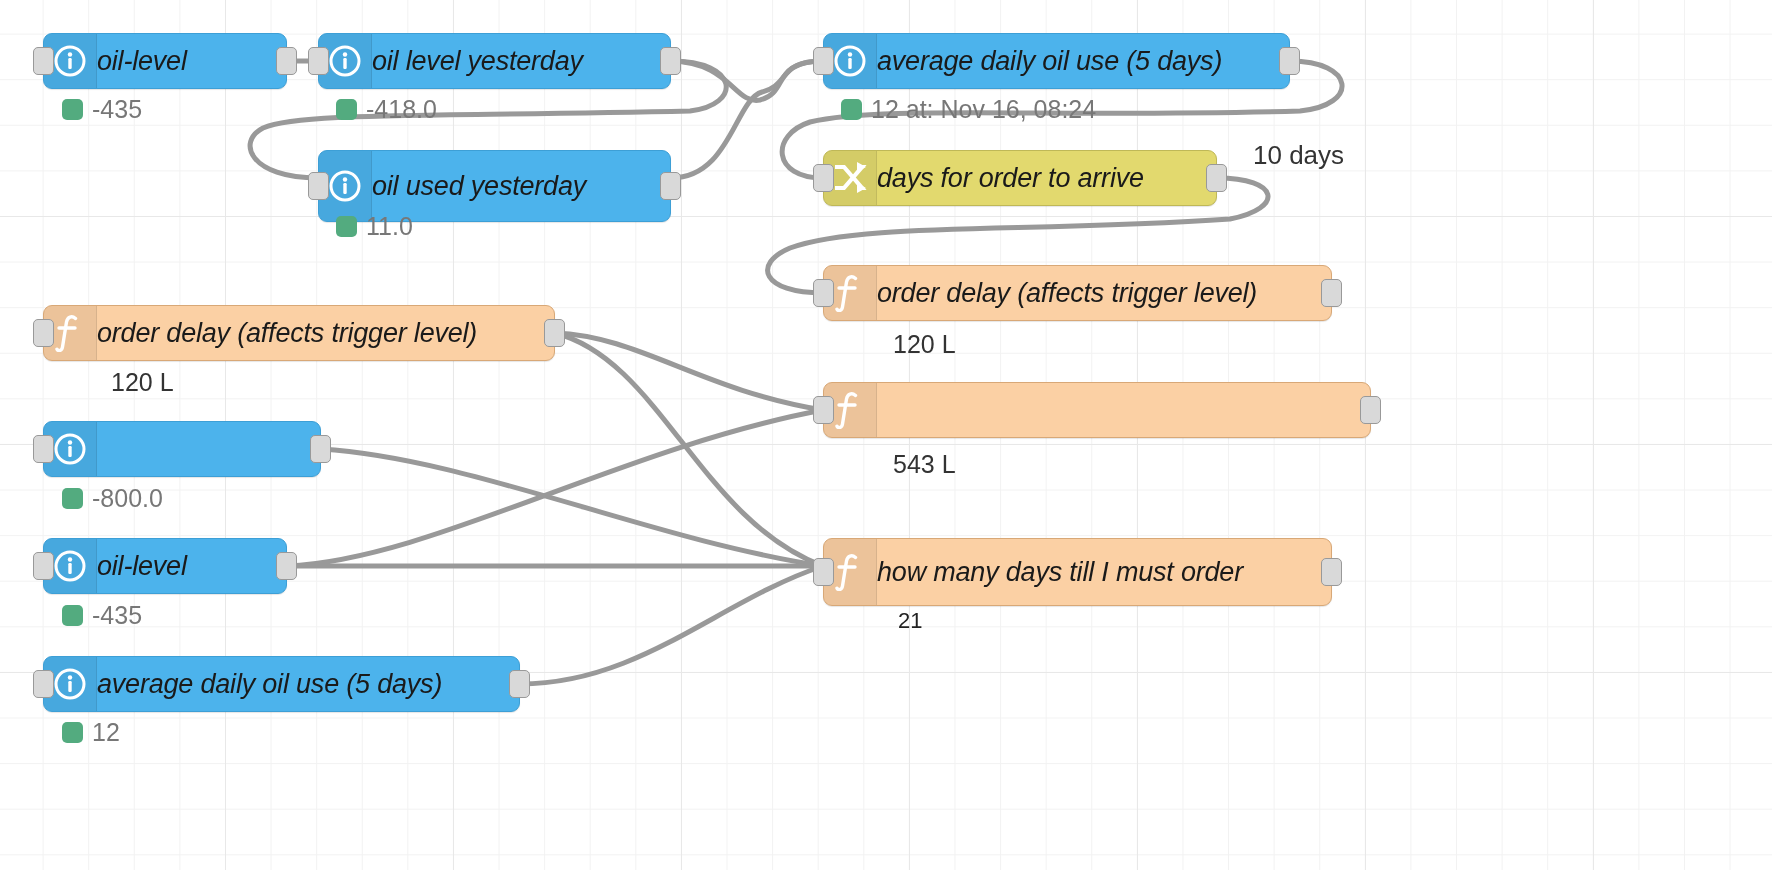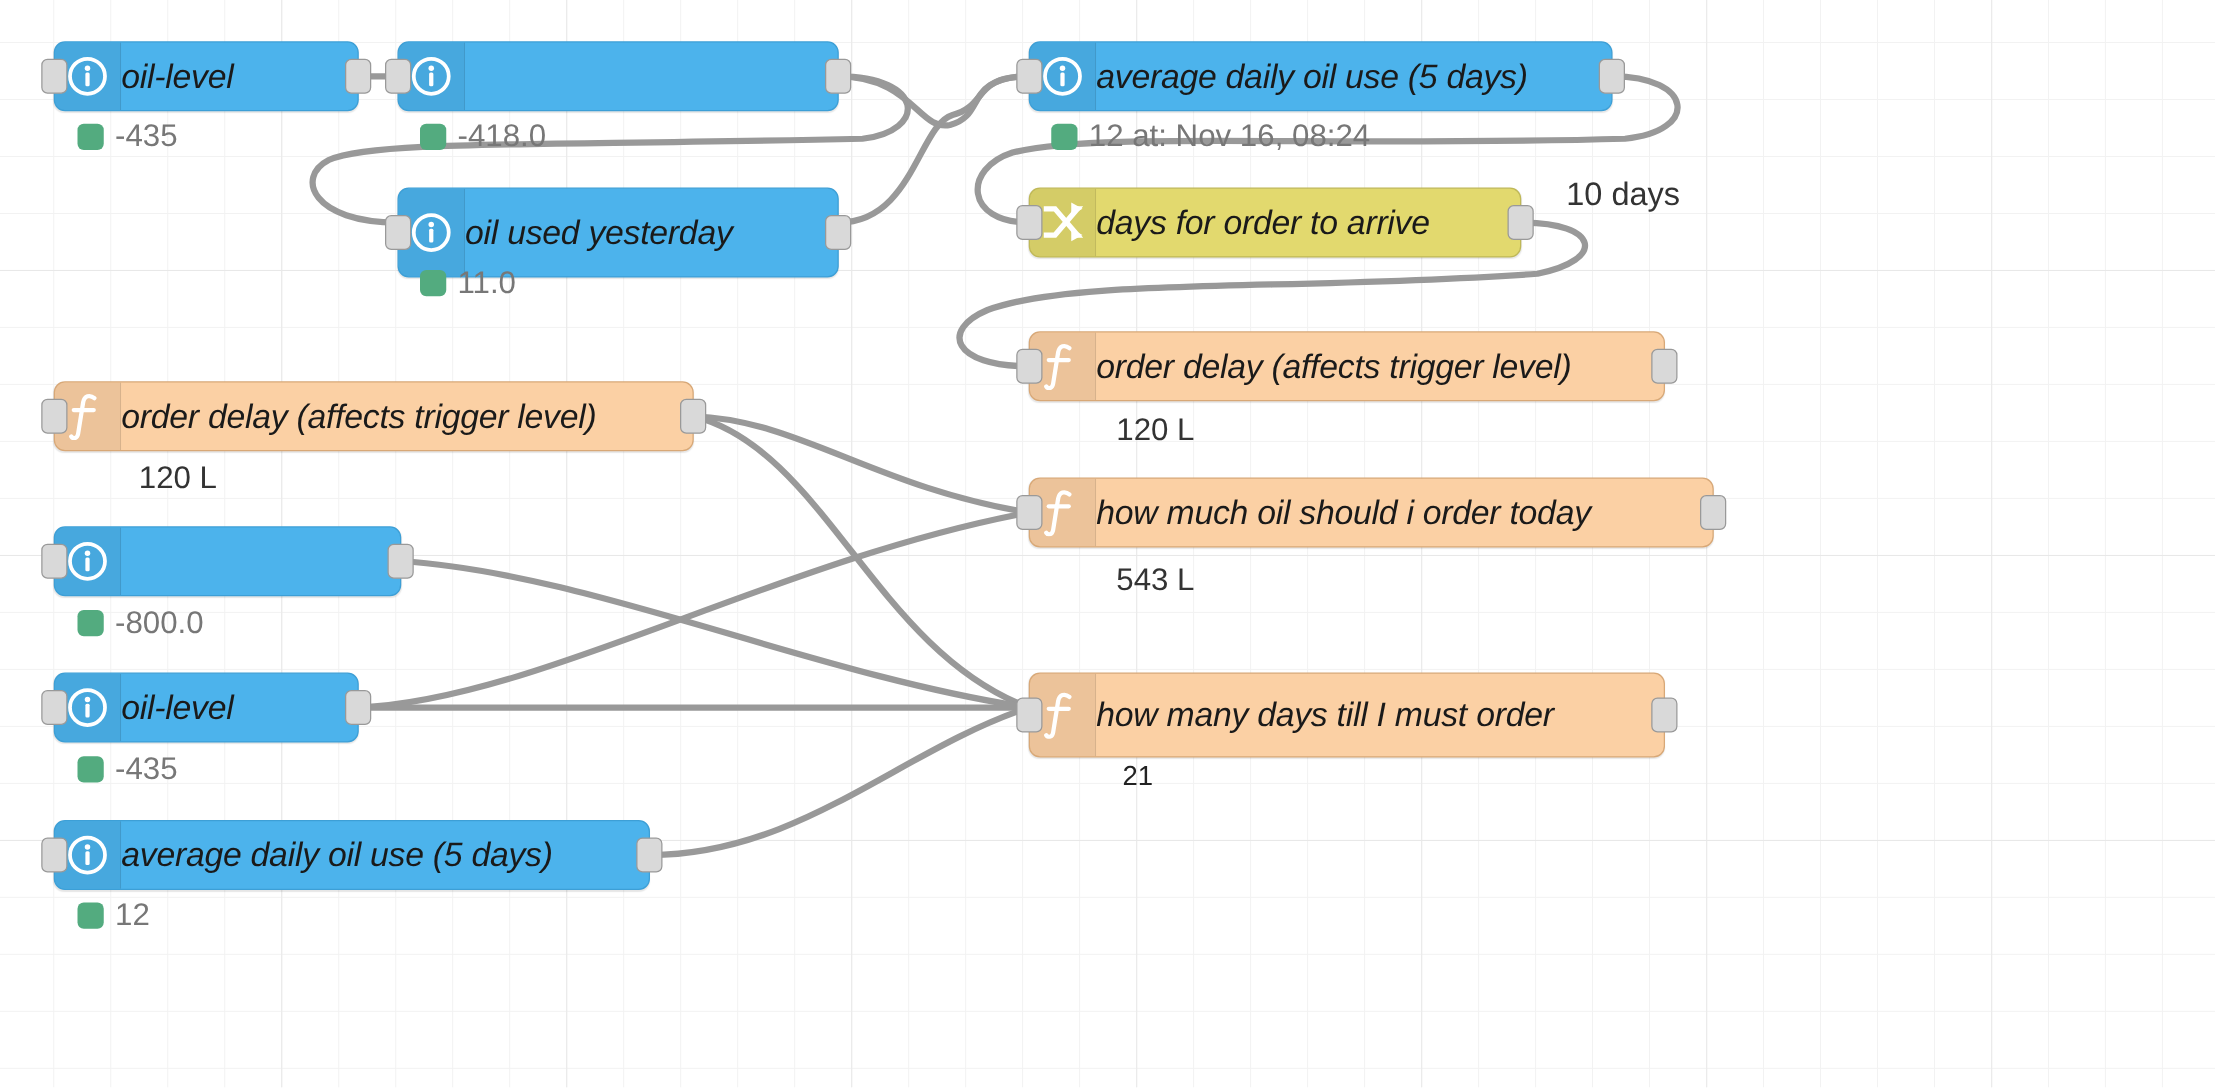--- a/index.html
+++ b/index.html
@@ -139,20 +139,21 @@
       </div>
       <div class="node info" style="left: 318px; top: 33px; width: 353px; height: 56px;">
         <div class="port in"></div>
         <div class="node-icon-box">
           <svg class="icon" width="34" height="34" viewBox="0 0 34 34">
             <circle cx="17" cy="17" r="14" fill="none" stroke="#fff" stroke-width="3"></circle>
             <circle cx="17" cy="10.5" r="2.2" fill="#fff"></circle>
             <rect x="15.3" y="14" width="3.4" height="11" rx="1.2" fill="#fff"></rect>
           </svg>
         </div>
+        <div class="node-label">oil level yesterday</div>
         <div class="port out"></div>
       </div>
       <div class="node info" style="left: 318px; top: 150px; width: 353px; height: 72px;">
         <div class="port in"></div>
         <div class="node-icon-box">
           <svg class="icon" width="34" height="34" viewBox="0 0 34 34">
             <circle cx="17" cy="17" r="14" fill="none" stroke="#fff" stroke-width="3"></circle>
             <circle cx="17" cy="10.5" r="2.2" fill="#fff"></circle>
             <rect x="15.3" y="14" width="3.4" height="11" rx="1.2" fill="#fff"></rect>
           </svg>
@@ -208,21 +209,20 @@
         <div class="port out"></div>
       </div>
       <div class="node func" style="left: 823px; top: 382px; width: 548px; height: 56px;">
         <div class="port in"></div>
         <div class="node-icon-box">
           <svg class="icon" width="30" height="38" viewBox="0 0 30 38">
             <path d="M20.5 4.5 C17 1.5 12.5 2.5 11.5 8 L7.5 33 C6.8 37 3.5 37.5 2 35.2" fill="none" stroke="#fff" stroke-width="3.4" stroke-linecap="round"></path>
             <path d="M4 14 L20 14" fill="none" stroke="#fff" stroke-width="3.4" stroke-linecap="round"></path>
           </svg>
         </div>
-        <div class="node-label">how much oil should i order today</div>
         <div class="port out"></div>
       </div>
       <div class="node info" style="left: 43px; top: 421px; width: 278px; height: 56px;">
         <div class="port in"></div>
         <div class="node-icon-box">
           <svg class="icon" width="34" height="34" viewBox="0 0 34 34">
             <circle cx="17" cy="17" r="14" fill="none" stroke="#fff" stroke-width="3"></circle>
             <circle cx="17" cy="10.5" r="2.2" fill="#fff"></circle>
             <rect x="15.3" y="14" width="3.4" height="11" rx="1.2" fill="#fff"></rect>
           </svg>

